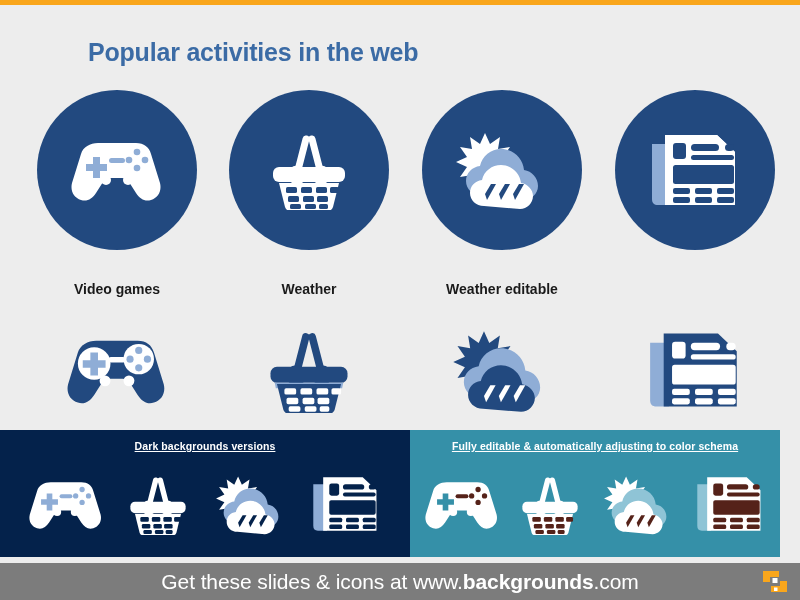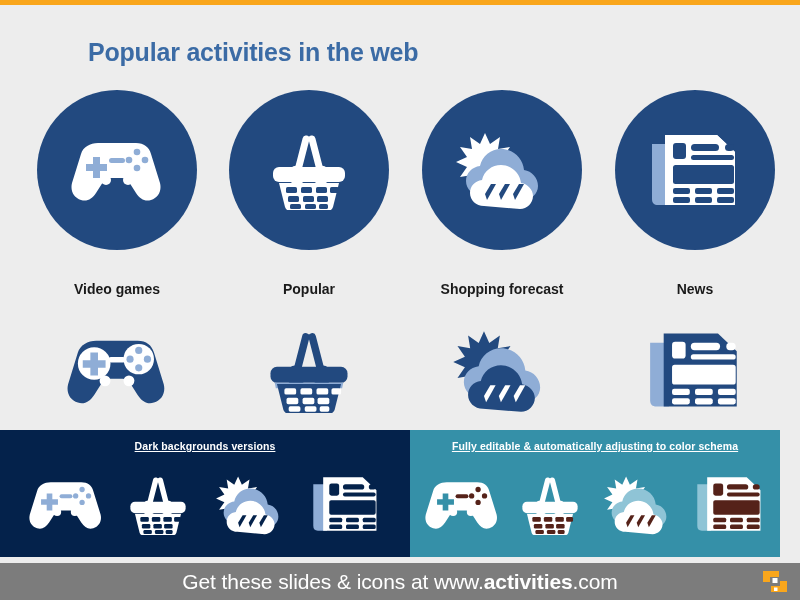--- a/index.html
+++ b/index.html
@@ -187,23 +187,22 @@
               <rect x="68" y="65" width="17" height="6" rx="2"></rect>
             </g>
           </svg>
         </span>
       </div>
     </div>
   </div>
 
   <div class="label-row">
     <div class="label" style="left:22px">Video games</div>
-    <div class="label" style="left:214px">Popular</div>
-    <div class="label" style="left:407px">Shopping forecast</div>
-    <div class="label" style="left:600px">News</div>
+    <div class="label" style="left:214px">Weather</div>
+    <div class="label" style="left:407px">Weather editable</div>
   </div>
 
   <div class="plain-row">
 
     <div class="plain-cell" style="left:22px">
       <span>
         <svg width="100" height="72" viewBox="0 0 92 66">
           <path fill="#22497f" d="M27 6h38c8 0 13 4 15 11l9 29c2 8-2 15-9 17-6 2-11-1-15-7l-7-11c-2-3-4-4-7-4H39c-3 0-5 1-7 4l-7 11c-4 6-9 9-15 7-7-2-11-9-9-17l9-29C12 10 19 6 27 6z"></path>
           <circle cx="25" cy="27" r="15" fill="#ffffff"></circle>
           <path fill="#8fadd6" d="M21.5 17h7v7h7v7h-7v7h-7v-7h-7v-7h7z"></path>
@@ -438,21 +437,21 @@
           </svg>
         </span>
 
       </div>
     </div>
   </div>
 
   <div class="footer">
     <div class="footer-text">
       <span>Get these slides &amp; icons at www.</span>
-        <span class="b">activities</span>
+        <span class="b">backgrounds</span>
         <span>.com</span>
     </div>
     <div class="logo">
       <svg width="26" height="25" viewBox="0 0 26 25">
         <path fill="#f9a61c" d="M1 2h16v6H8v5H1z"></path>
         <path fill="#f9a61c" d="M25 23H9v-6h9v-5h7z"></path>
         <rect x="10.5" y="9" width="5" height="5" fill="#ffffff"></rect>
         <rect x="12" y="18.5" width="3.5" height="3.5" fill="#ffffff"></rect>
       </svg>
     </div>

